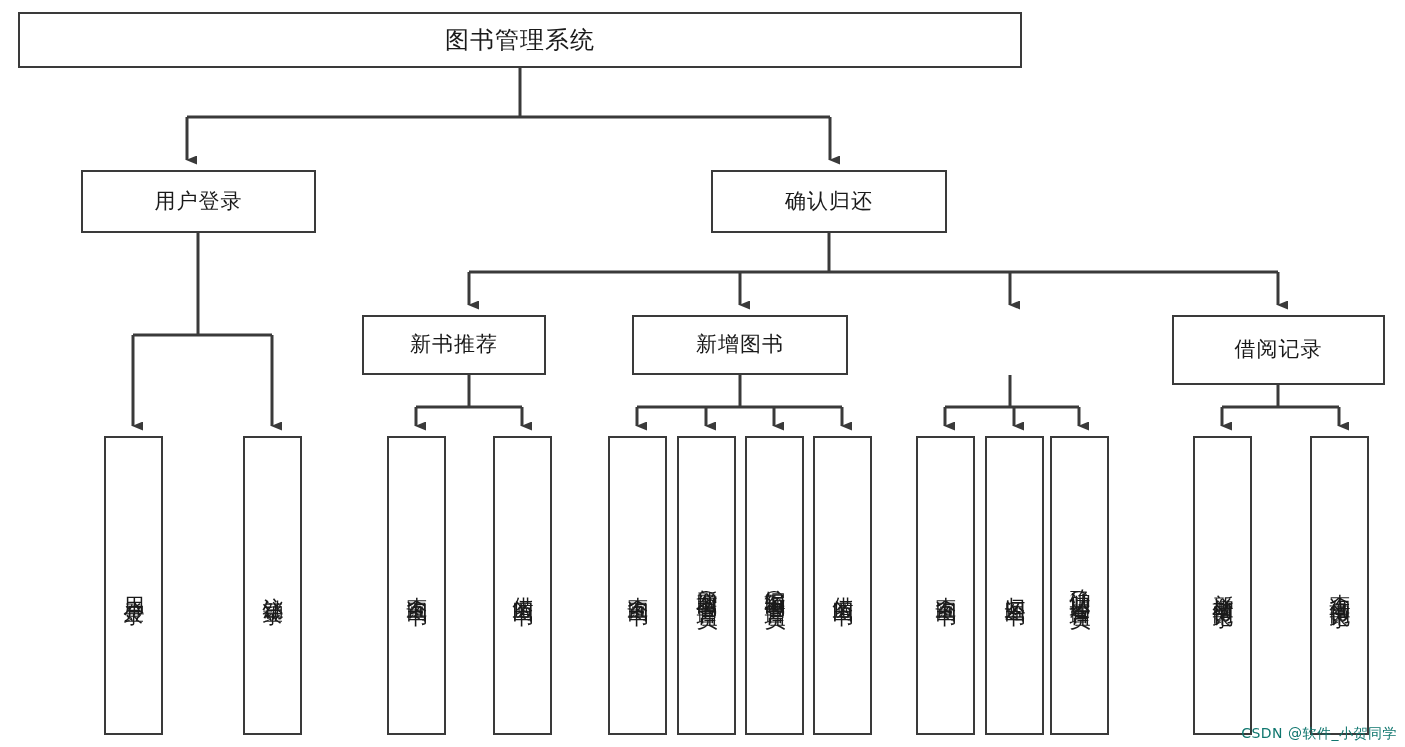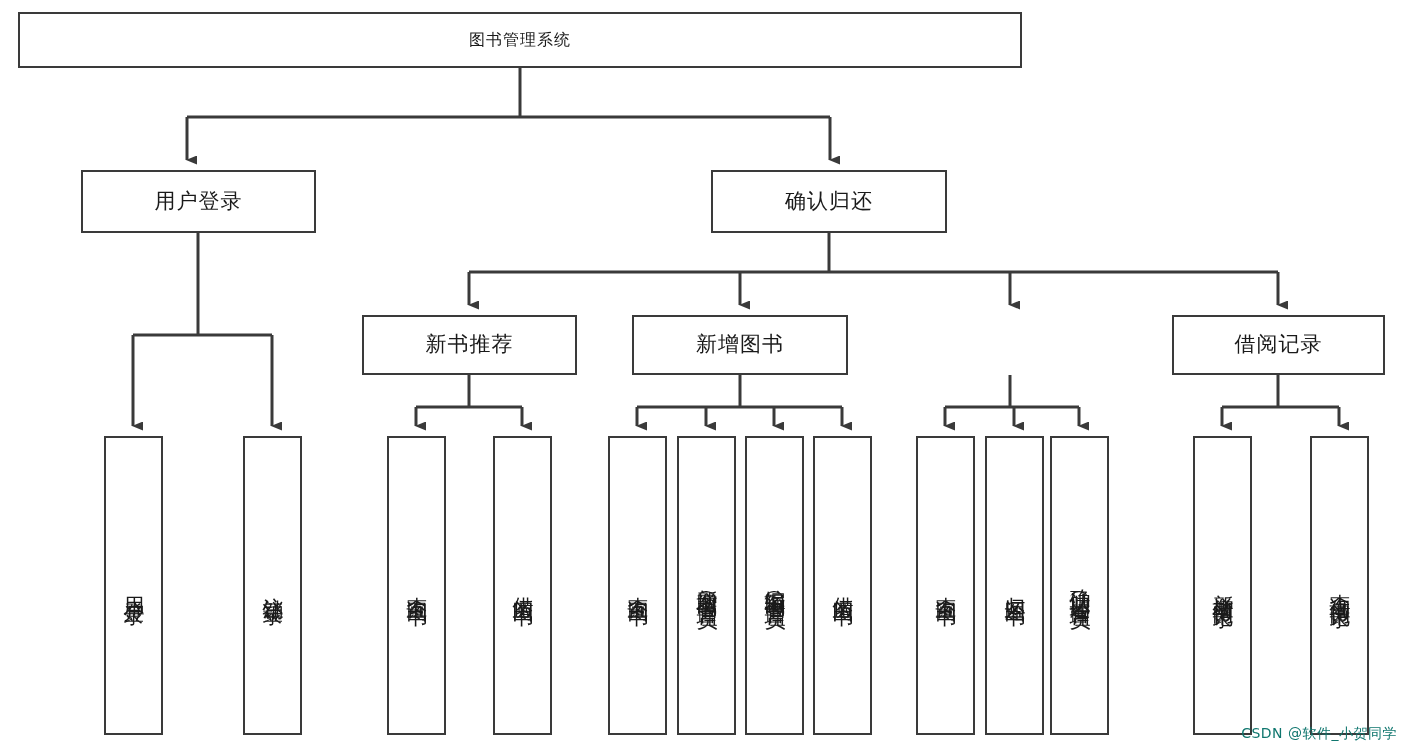--- a/index.html
+++ b/index.html
@@ -51,21 +51,21 @@
   .node.v .label {
     writing-mode: vertical-rl;
     text-orientation: upright;
     font-size: 21px;
     line-height: 1.28;
     letter-spacing: 3px;
     white-space: nowrap;
     max-height: 282px;
   }
   .node.root .label {
-    font-size: 16px;
+    font-size: 24px;
   }
   #watermark {
     position: absolute;
     right: 8px;
     bottom: 4px;
     font-size: 14px;
     color: #0f766e;
     letter-spacing: 0.5px;
     white-space: nowrap;
     user-select: none;
@@ -132,27 +132,27 @@
     <span class="label">图书管理系统</span>
   </div>
 
   <div class="node h" style="left:81px; top:170px; width:235px; height:63px;">
     <span class="label">用户登录</span>
   </div>
   <div class="node h" style="left:711px; top:170px; width:236px; height:63px;">
     <span class="label">确认归还</span>
   </div>
 
-  <div class="node h" style="left:362px; top:315px; width:215px; height:60px;">
+  <div class="node h" style="left:362px; top:315px; width:184px; height:60px;">
     <span class="label">新书推荐</span>
   </div>
   <div class="node h" style="left:632px; top:315px; width:216px; height:60px;">
     <span class="label">新增图书</span>
   </div>
-  <div class="node h" style="left:1172px; top:315px; width:213px; height:60px;">
+  <div class="node h" style="left:1172px; top:315px; width:213px; height:70px;">
     <span class="label">借阅记录</span>
   </div>
 
   <div class="node v" style="left:104px; top:436px; width:59px; height:299px;">
     <span class="label">用户登录</span>
   </div>
   <div class="node v" style="left:243px; top:436px; width:59px; height:299px;">
     <span class="label">注销登录</span>
   </div>
 

